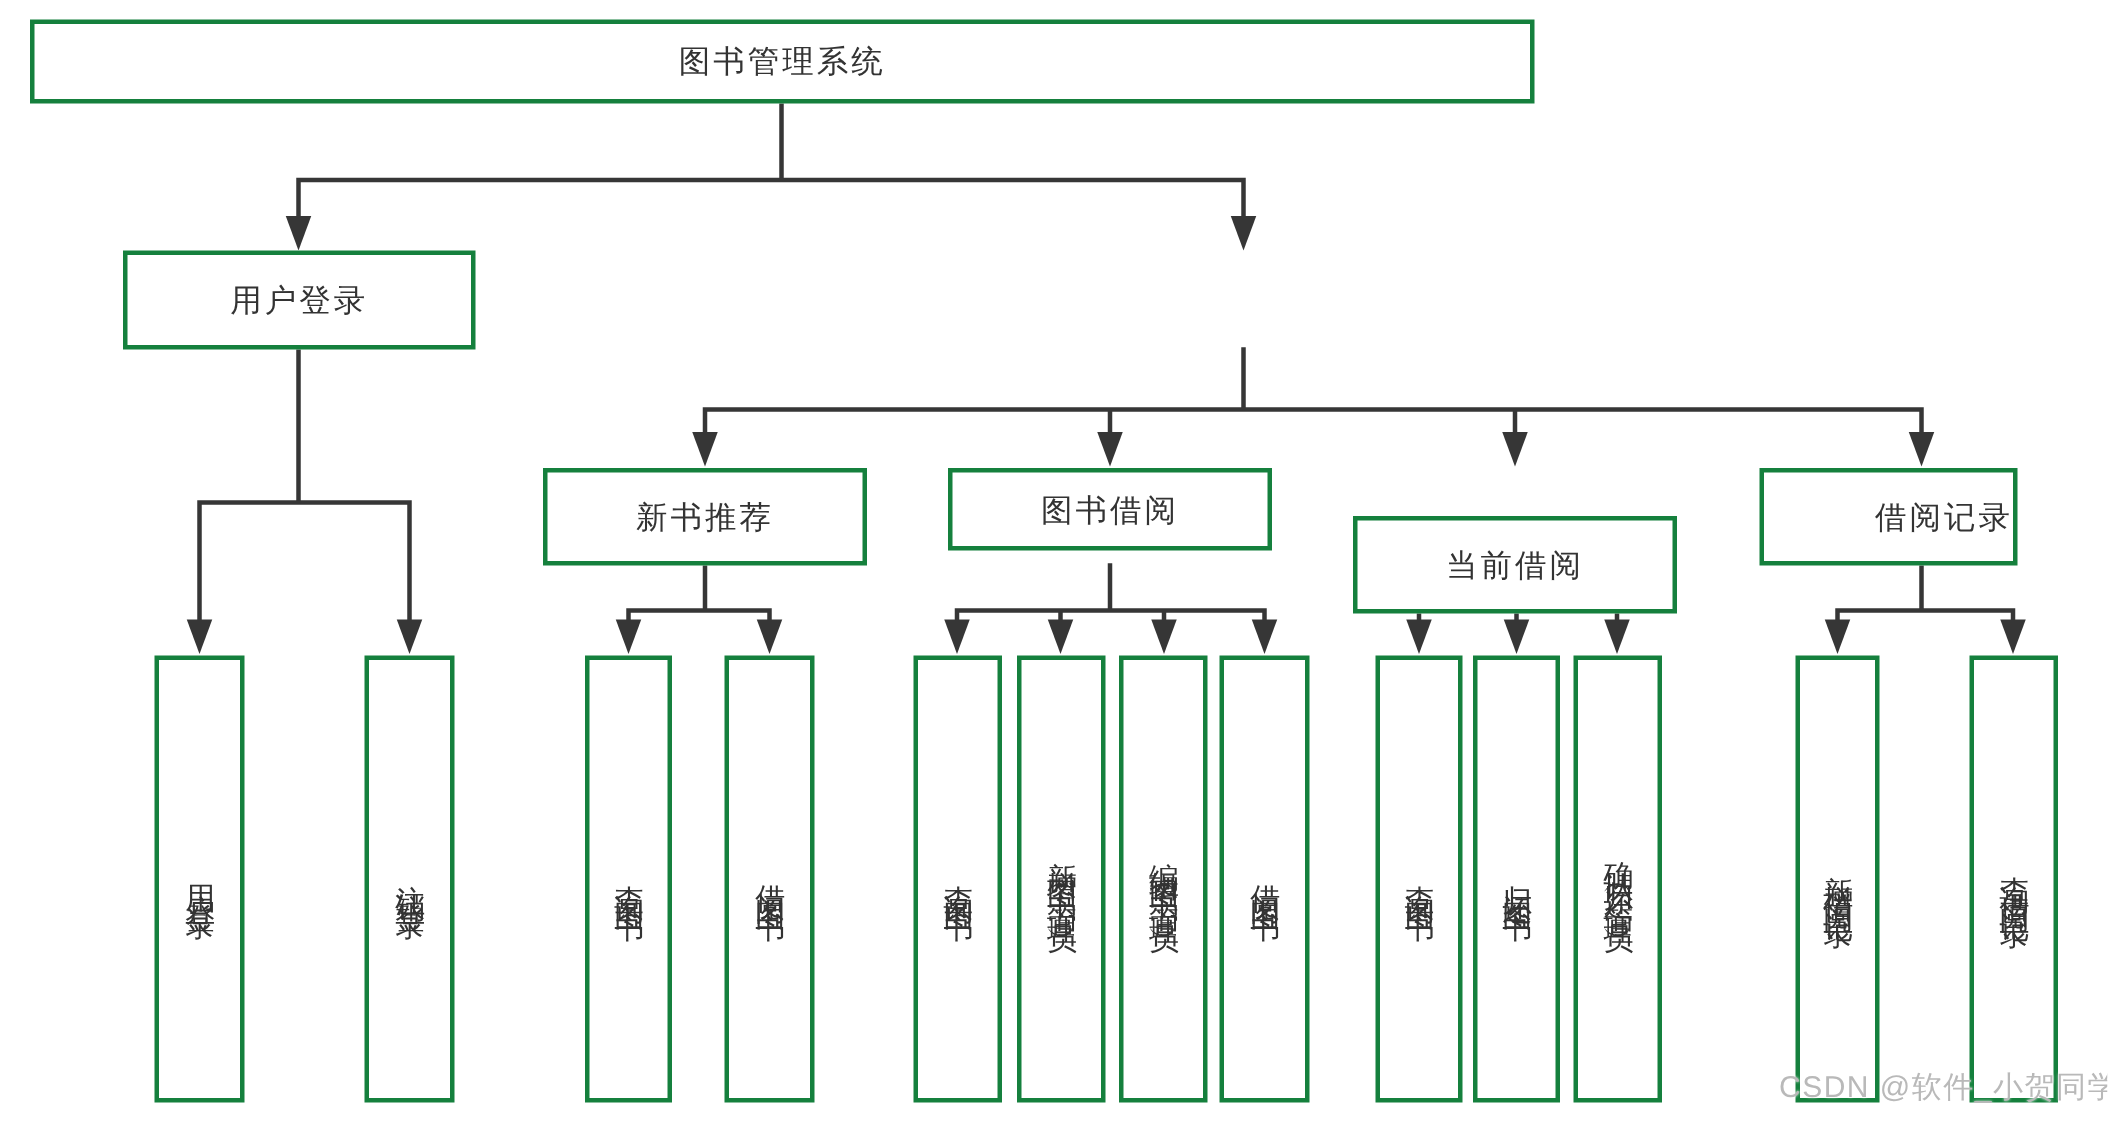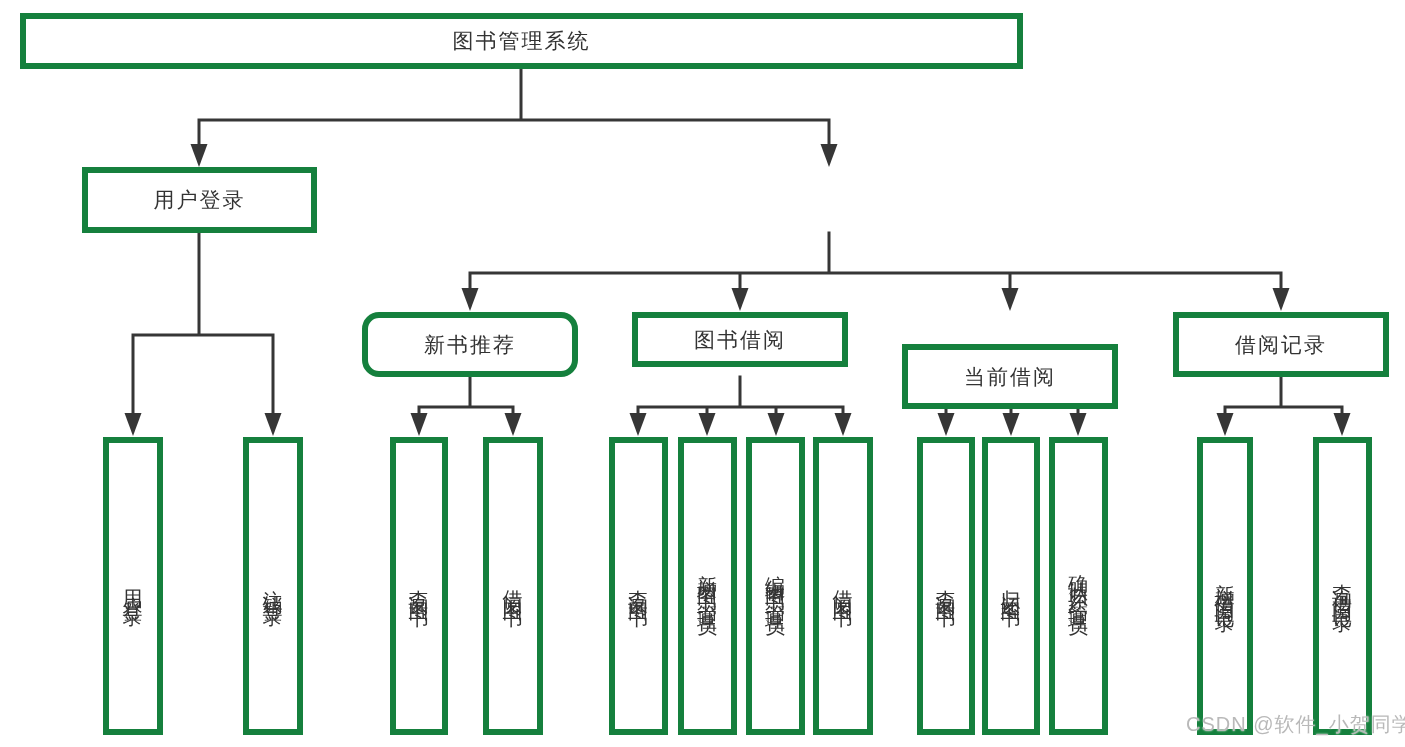--- a/index.html
+++ b/index.html
@@ -9,21 +9,21 @@
     background:#fff;
     font-family:"Liberation Sans","DejaVu Sans",sans-serif;
     color:#333;
     overflow:hidden;
   }
   #connectors{position:absolute;left:0;top:0;z-index:0;}
   .node{
     position:absolute;
     box-sizing:border-box;
     background:#fff;
-    border:6px solid #15803d;
+    border:3px solid #15803d;
     display:flex;
     align-items:center;
     justify-content:center;
     z-index:1;
   }
   .hlabel{
     font-size:21px;
     letter-spacing:2px;
     color:#333;
     white-space:nowrap;
@@ -95,30 +95,30 @@
   </svg>
 
   <div class="node" style="left:20px;top:13px;width:1003px;height:56px;">
     <span class="hlabel">图书管理系统</span>
   </div>
 
   <div class="node" style="left:82px;top:167px;width:235px;height:66px;">
     <span class="hlabel">用户登录</span>
   </div>
 
-  <div class="node" style="left:362px;top:312px;width:216px;height:65px;border-radius:17px;">
+  <div class="node" style="left:362px;top:312px;width:216px;height:65px;">
     <span class="hlabel">新书推荐</span>
   </div>
   <div class="node" style="left:632px;top:312px;width:216px;height:55px;">
     <span class="hlabel">图书借阅</span>
   </div>
   <div class="node" style="left:902px;top:312px;width:216px;height:65px;margin-top:32px;">
     <span class="hlabel">当前借阅</span>
   </div>
-  <div class="node" style="left:1173px;top:312px;width:216px;height:65px;">
+  <div class="node" style="left:1173px;top:312px;width:172px;height:65px;justify-content:flex-end;">
     <span class="hlabel">借阅记录</span>
   </div>
 
   <div class="node leaf" style="left:103px;top:437px;width:60px;height:298px;">
     <span class="vlabel">用户登录</span>
   </div>
   <div class="node leaf" style="left:243px;top:437px;width:60px;height:298px;">
     <span class="vlabel">注销登录</span>
   </div>
 

